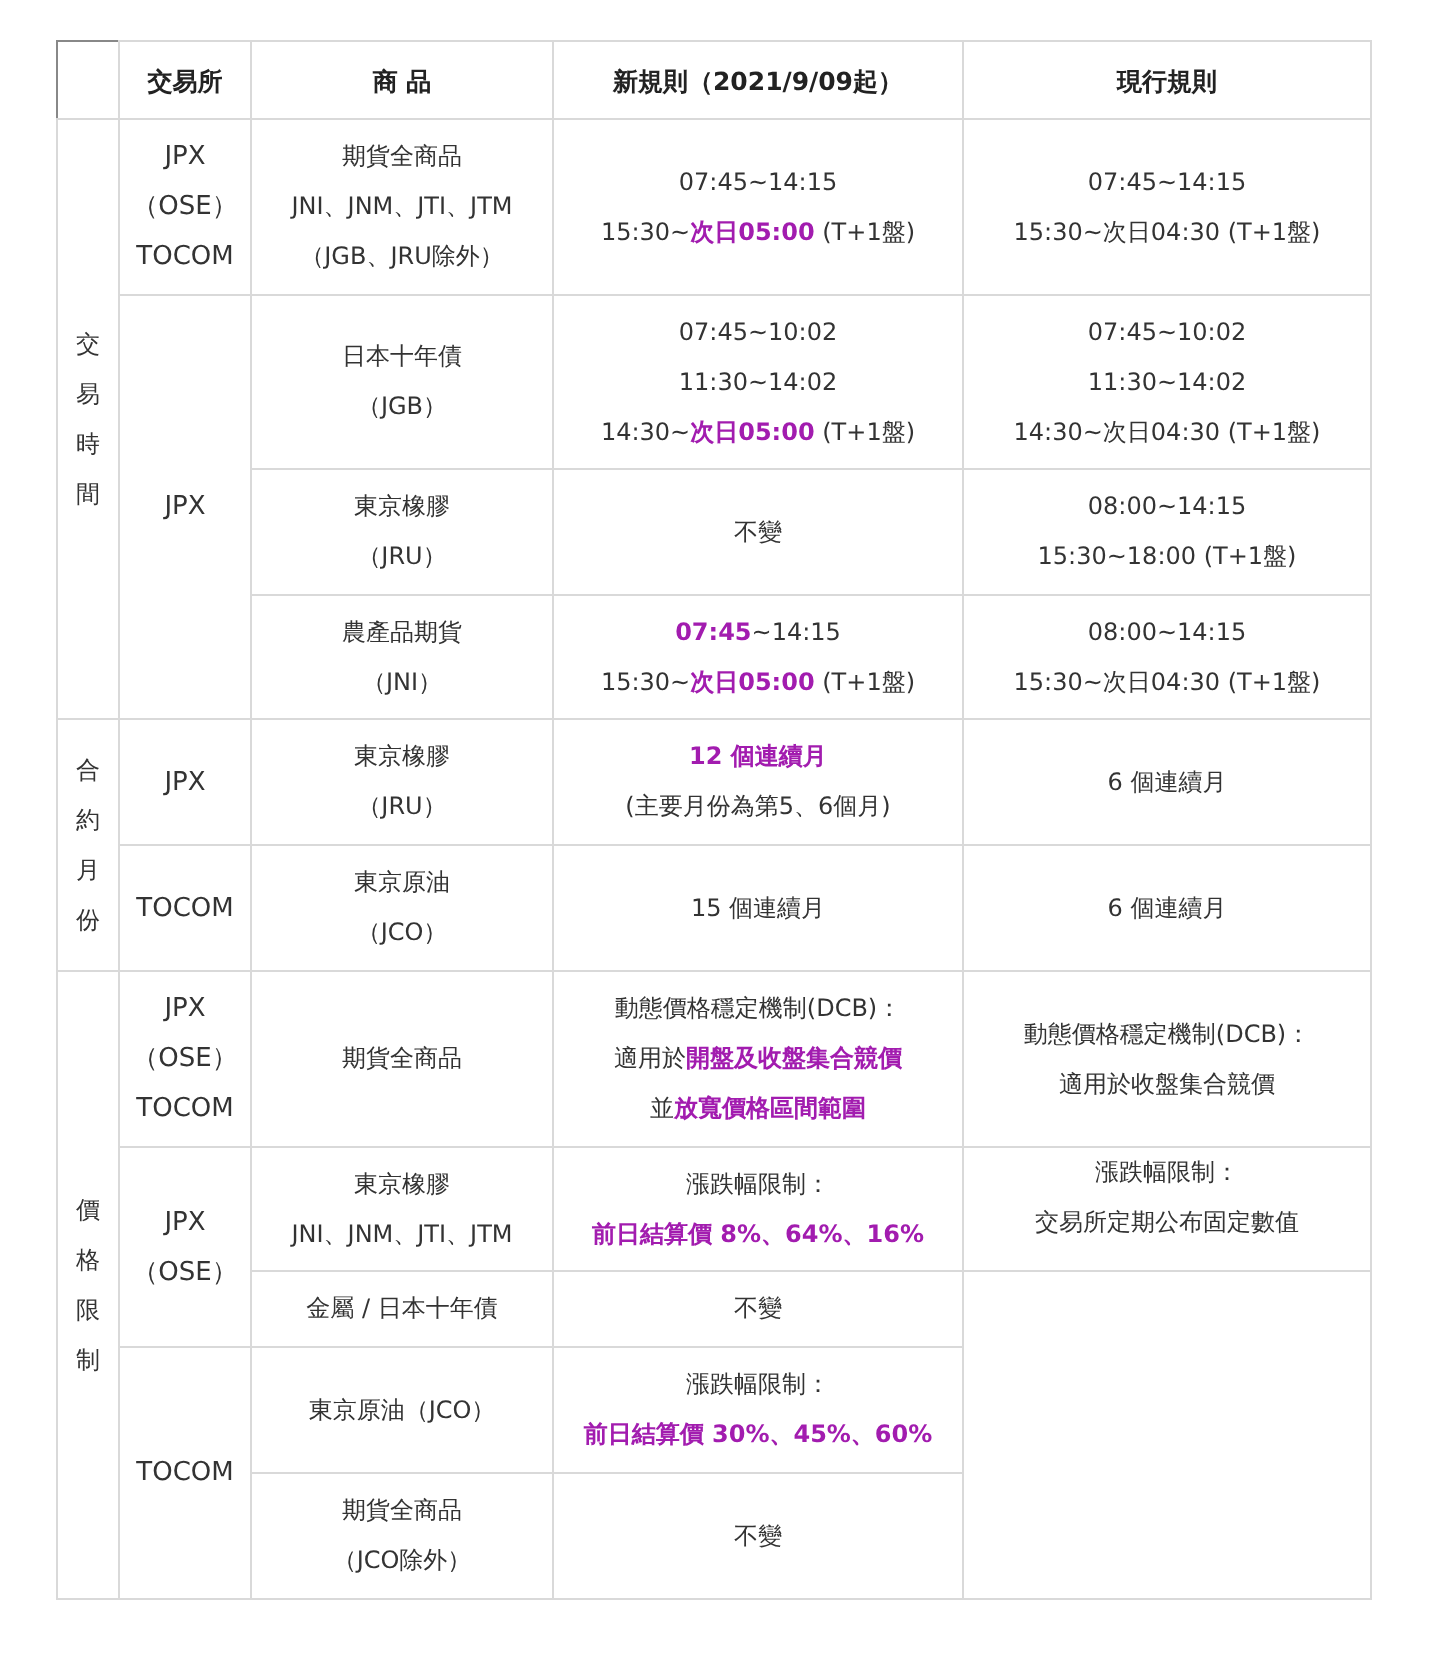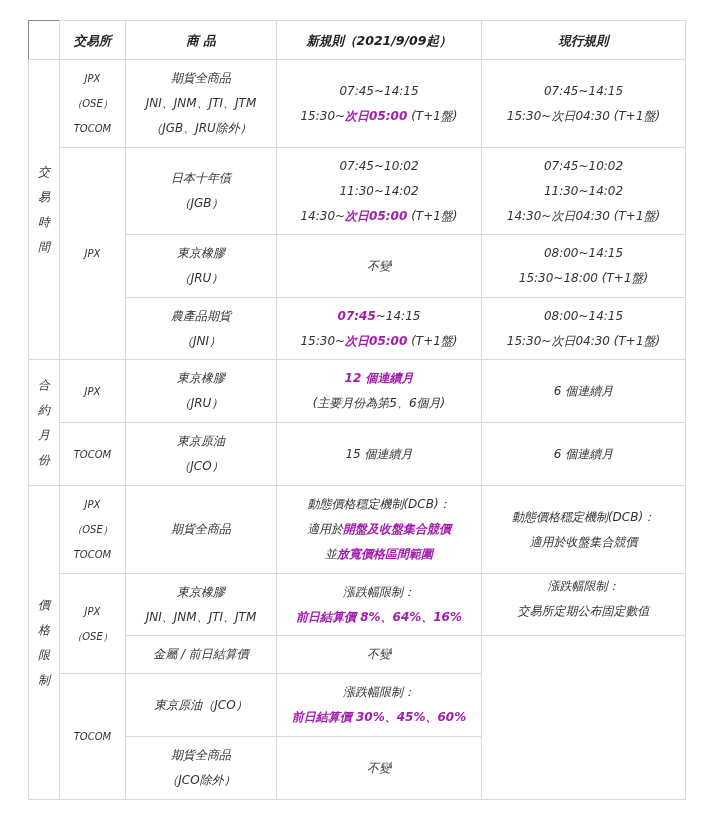--- a/index.html
+++ b/index.html
@@ -3,34 +3,33 @@
   <meta charset="utf-8">
   <style>
     html, body { margin: 0; padding: 0; background: #ffffff; }
     body { width: 720px; height: 834px; position: relative; overflow: hidden;
       font-family: "DejaVu Sans", "Liberation Sans", sans-serif; color: #333333; }
     table.rules {
       position: absolute; left: 28px; top: 20px;
       border-collapse: collapse; table-layout: fixed;
       width: 657px;
       font-size: 12px;
-      font-style: italic;
     }
     table.rules td, table.rules th {
       border: 1px solid #d9d9d9;
       text-align: center; vertical-align: middle;
       padding: 0 4px;
       line-height: 25px;
       font-weight: normal;
       color: #333333;
     }
     table.rules th { font-weight: bold; color: #222222; font-size: 12.5px; }
     table.rules th.corner { border-left: 1.5px solid #888; border-top: 1.5px solid #888; }
     .b { font-weight: bold; color: #a21caf; }
-    .ex { font-weight: bold; color: #222222; font-size: 10px; line-height: 25px; }
+    .ex { font-weight: bold; color: #222222; font-size: 13px; line-height: 25px; }
     .sec { font-weight: bold; color: #222222; line-height: 25px; vertical-align: top !important; }
     .sec.mid { vertical-align: middle !important; }
     .line { display: block; }
   </style>
 </head>
 <body>
 
 <table class="rules">
   <colgroup>
     <col style="width:31px">
@@ -182,21 +181,21 @@
       <td>
         <span class="line">漲跌幅限制：</span>
         <span class="line b">前日結算價 8%、64%、16%</span>
       </td>
       <td style="vertical-align:top">
         <span class="line">漲跌幅限制：</span>
         <span class="line">交易所定期公布固定數值</span>
       </td>
     </tr>
     <tr style="height:38px">
-      <td>金屬 / 前日結算價</td>
+      <td>金屬 / 日本十年債</td>
       <td>不變</td>
       <td rowspan="3"></td>
     </tr>
     <tr style="height:63px">
       <td rowspan="2" class="ex">TOCOM</td>
       <td>東京原油（JCO）</td>
       <td>
         <span class="line">漲跌幅限制：</span>
         <span class="line b">前日結算價 30%、45%、60%</span>
       </td>

